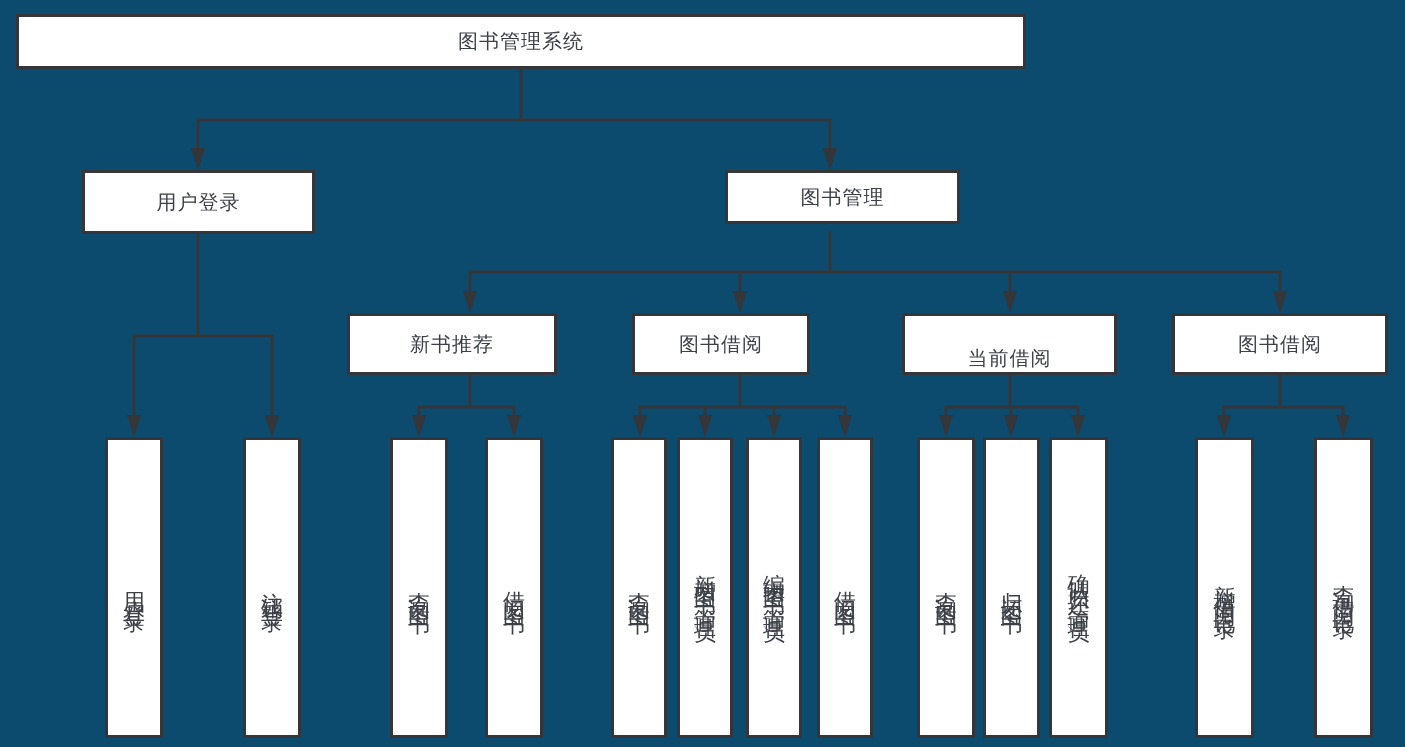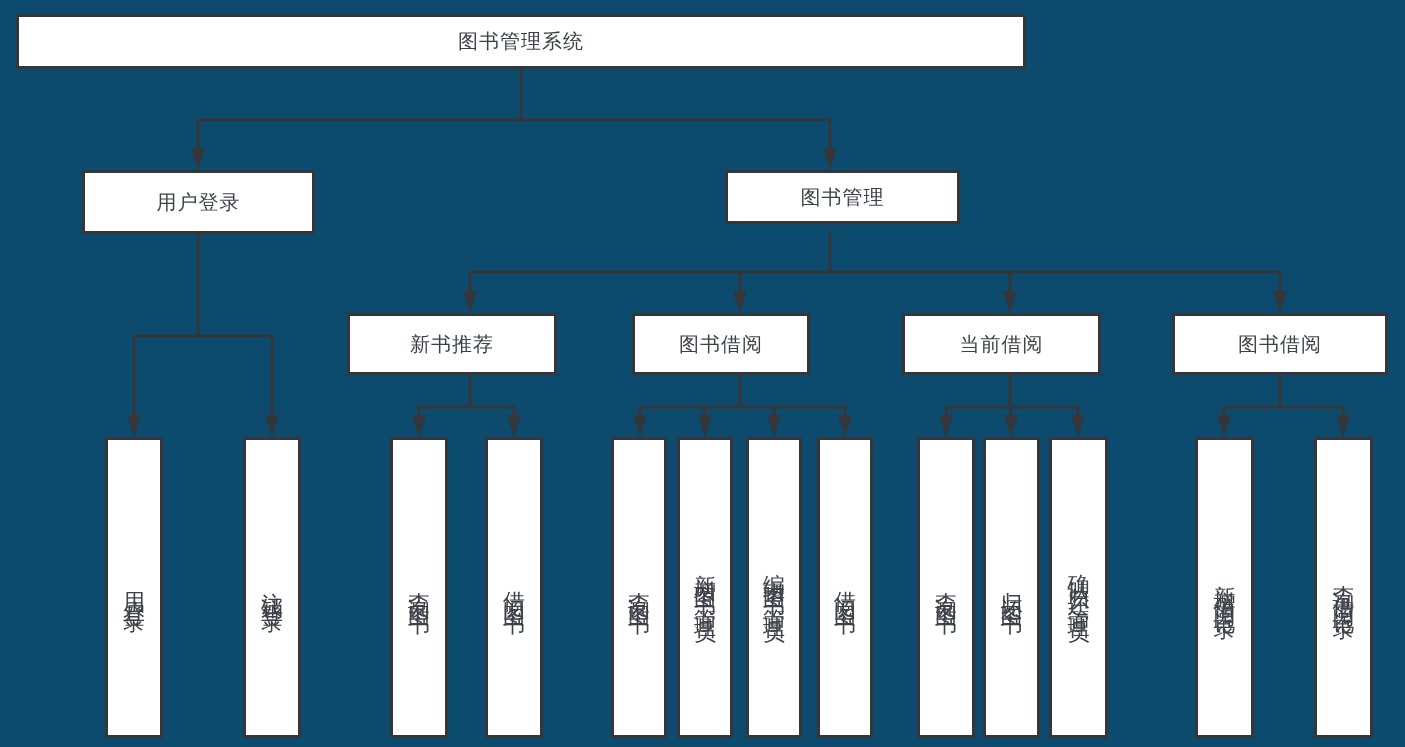--- a/index.html
+++ b/index.html
@@ -93,21 +93,21 @@
   <div class="node h" style="left:712px; top:170px; width:235px; height:54px;margin-left:13px;">
     <span>图书管理</span>
   </div>
 
   <div class="node h" style="left:347px; top:313px; width:210px; height:62px;">
     <span>新书推荐</span>
   </div>
   <div class="node h" style="left:632px; top:313px; width:178px; height:62px;">
     <span>图书借阅</span>
   </div>
-  <div class="node h" style="left:902px; top:313px; width:199px; height:62px;">
+  <div class="node h" style="left:902px; top:313px; width:215px; height:62px;align-items:flex-end;">
     <span>当前借阅</span>
   </div>
   <div class="node h" style="left:1172px; top:313px; width:216px; height:62px;">
     <span>图书借阅</span>
   </div>
 
   <div class="node v" style="left:105px; top:437px; width:58px; height:301px;">
     <span>用户登录</span>
   </div>
   <div class="node v" style="left:243px; top:437px; width:58px; height:301px;">

